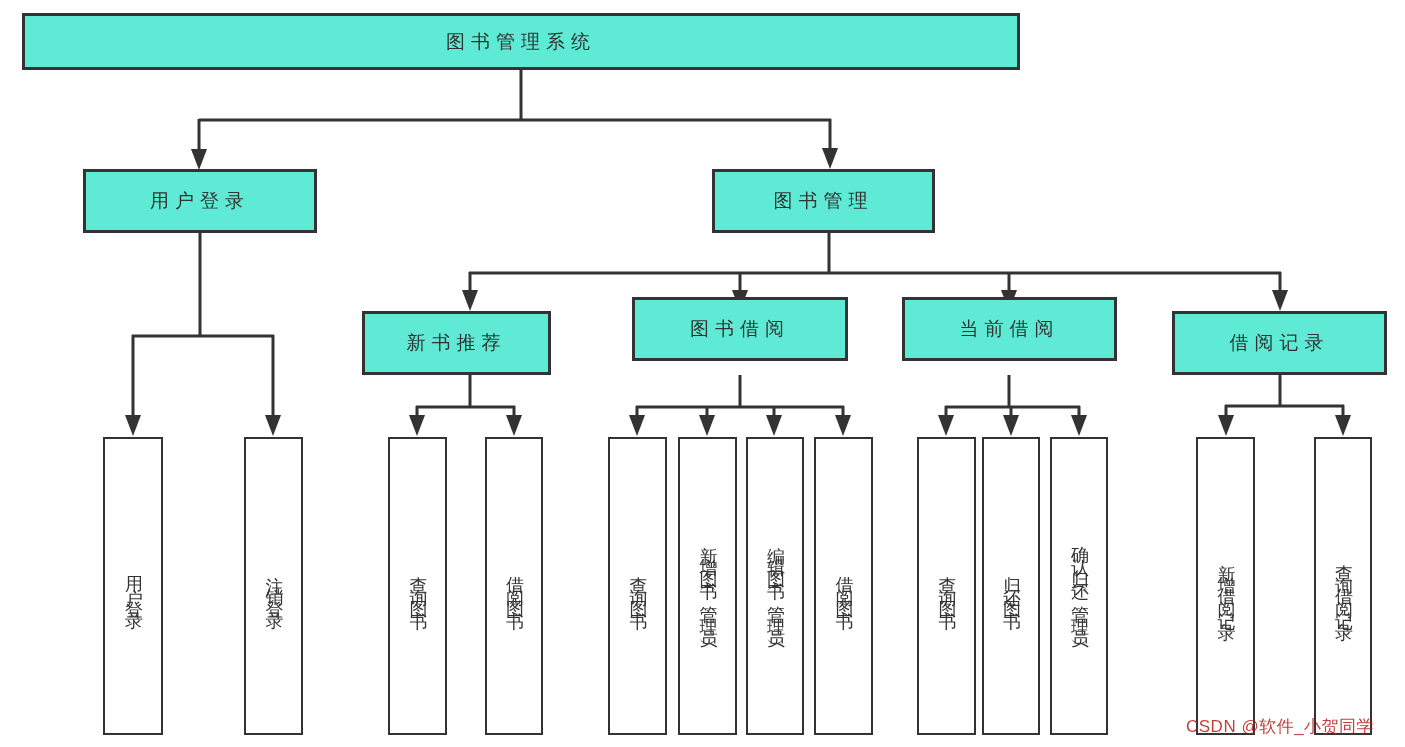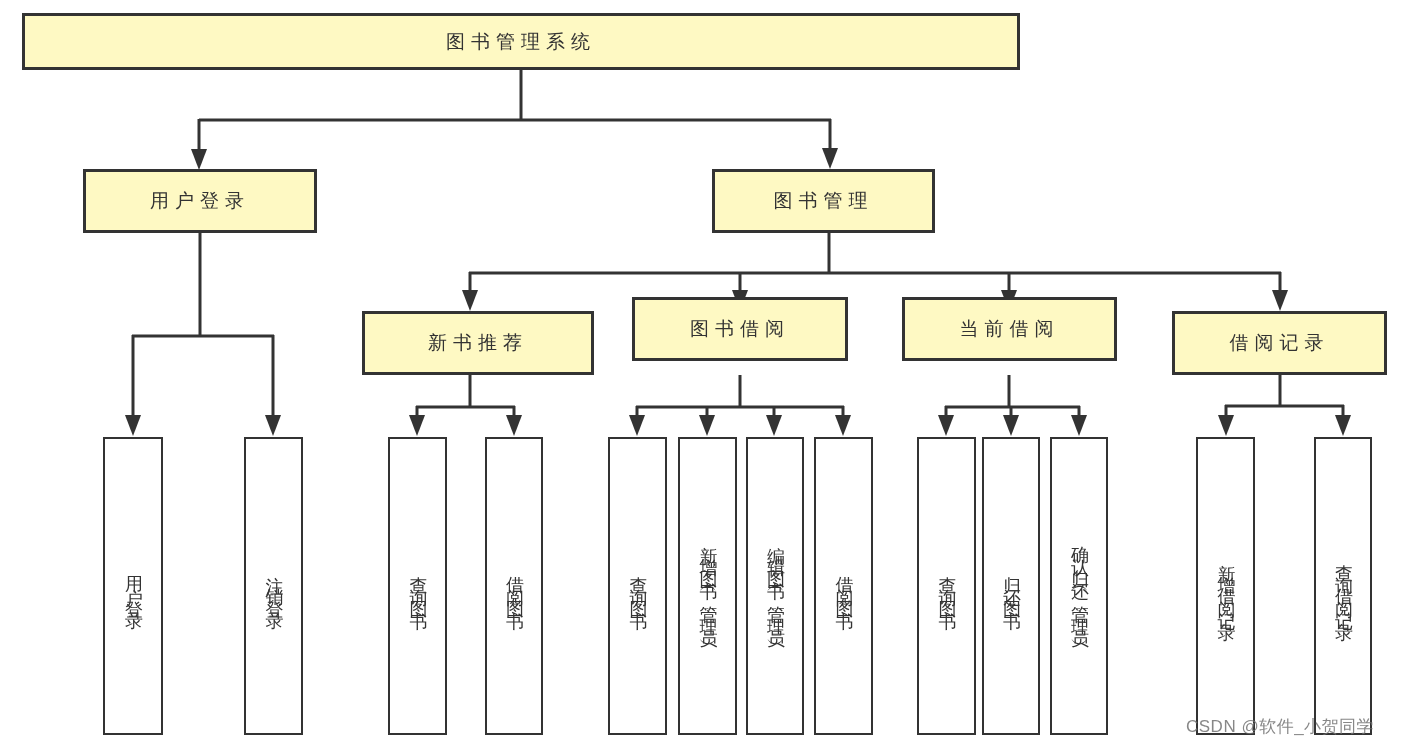--- a/index.html
+++ b/index.html
@@ -17,21 +17,21 @@
   }
   #connectors {
     position: absolute;
     left: 0;
     top: 0;
     z-index: 1;
   }
   .node {
     position: absolute;
     box-sizing: border-box;
-    background: #fef9c3;
+    background: #5eead4;
     border: 3px solid #333333;
     display: flex;
     align-items: center;
     justify-content: center;
     font-size: 19px;
     letter-spacing: 6px;
     color: #333333;
     z-index: 2;
     white-space: nowrap;
   }
@@ -53,21 +53,21 @@
     font-size: 18px;
     letter-spacing: 12px;
     line-height: 1.1;
     color: #333333;
   }
   .watermark {
     position: absolute;
     left: 1186px;
     top: 715px;
     font-size: 17px;
-    color: #737373;
+    color: #b91c1c;
     letter-spacing: 0.5px;
     z-index: 5;
     opacity: 0.85;
     white-space: nowrap;
   }
 </style>
 </head>
 <body>
 
 <div id="canvas">
@@ -131,21 +131,21 @@
     <span>图书管理系统</span>
   </div>
 
   <div class="node" style="left:83px; top:169px; width:234px; height:64px;">
     <span>用户登录</span>
   </div>
   <div class="node" style="left:712px; top:169px; width:223px; height:64px;">
     <span>图书管理</span>
   </div>
 
-  <div class="node" style="left:362px; top:311px; width:232px; height:64px;">
+  <div class="node" style="left:362px; top:311px; width:189px; height:64px;">
     <span>新书推荐</span>
   </div>
   <div class="node" style="left:632px; top:297px; width:216px; height:64px;">
     <span>图书借阅</span>
   </div>
   <div class="node" style="left:902px; top:297px; width:215px; height:64px;font-family:Liberation Serif, serif;">
     <span>当前借阅</span>
   </div>
   <div class="node" style="left:1172px; top:311px; width:215px; height:64px;text-align:center;">
     <span>借阅记录</span>

